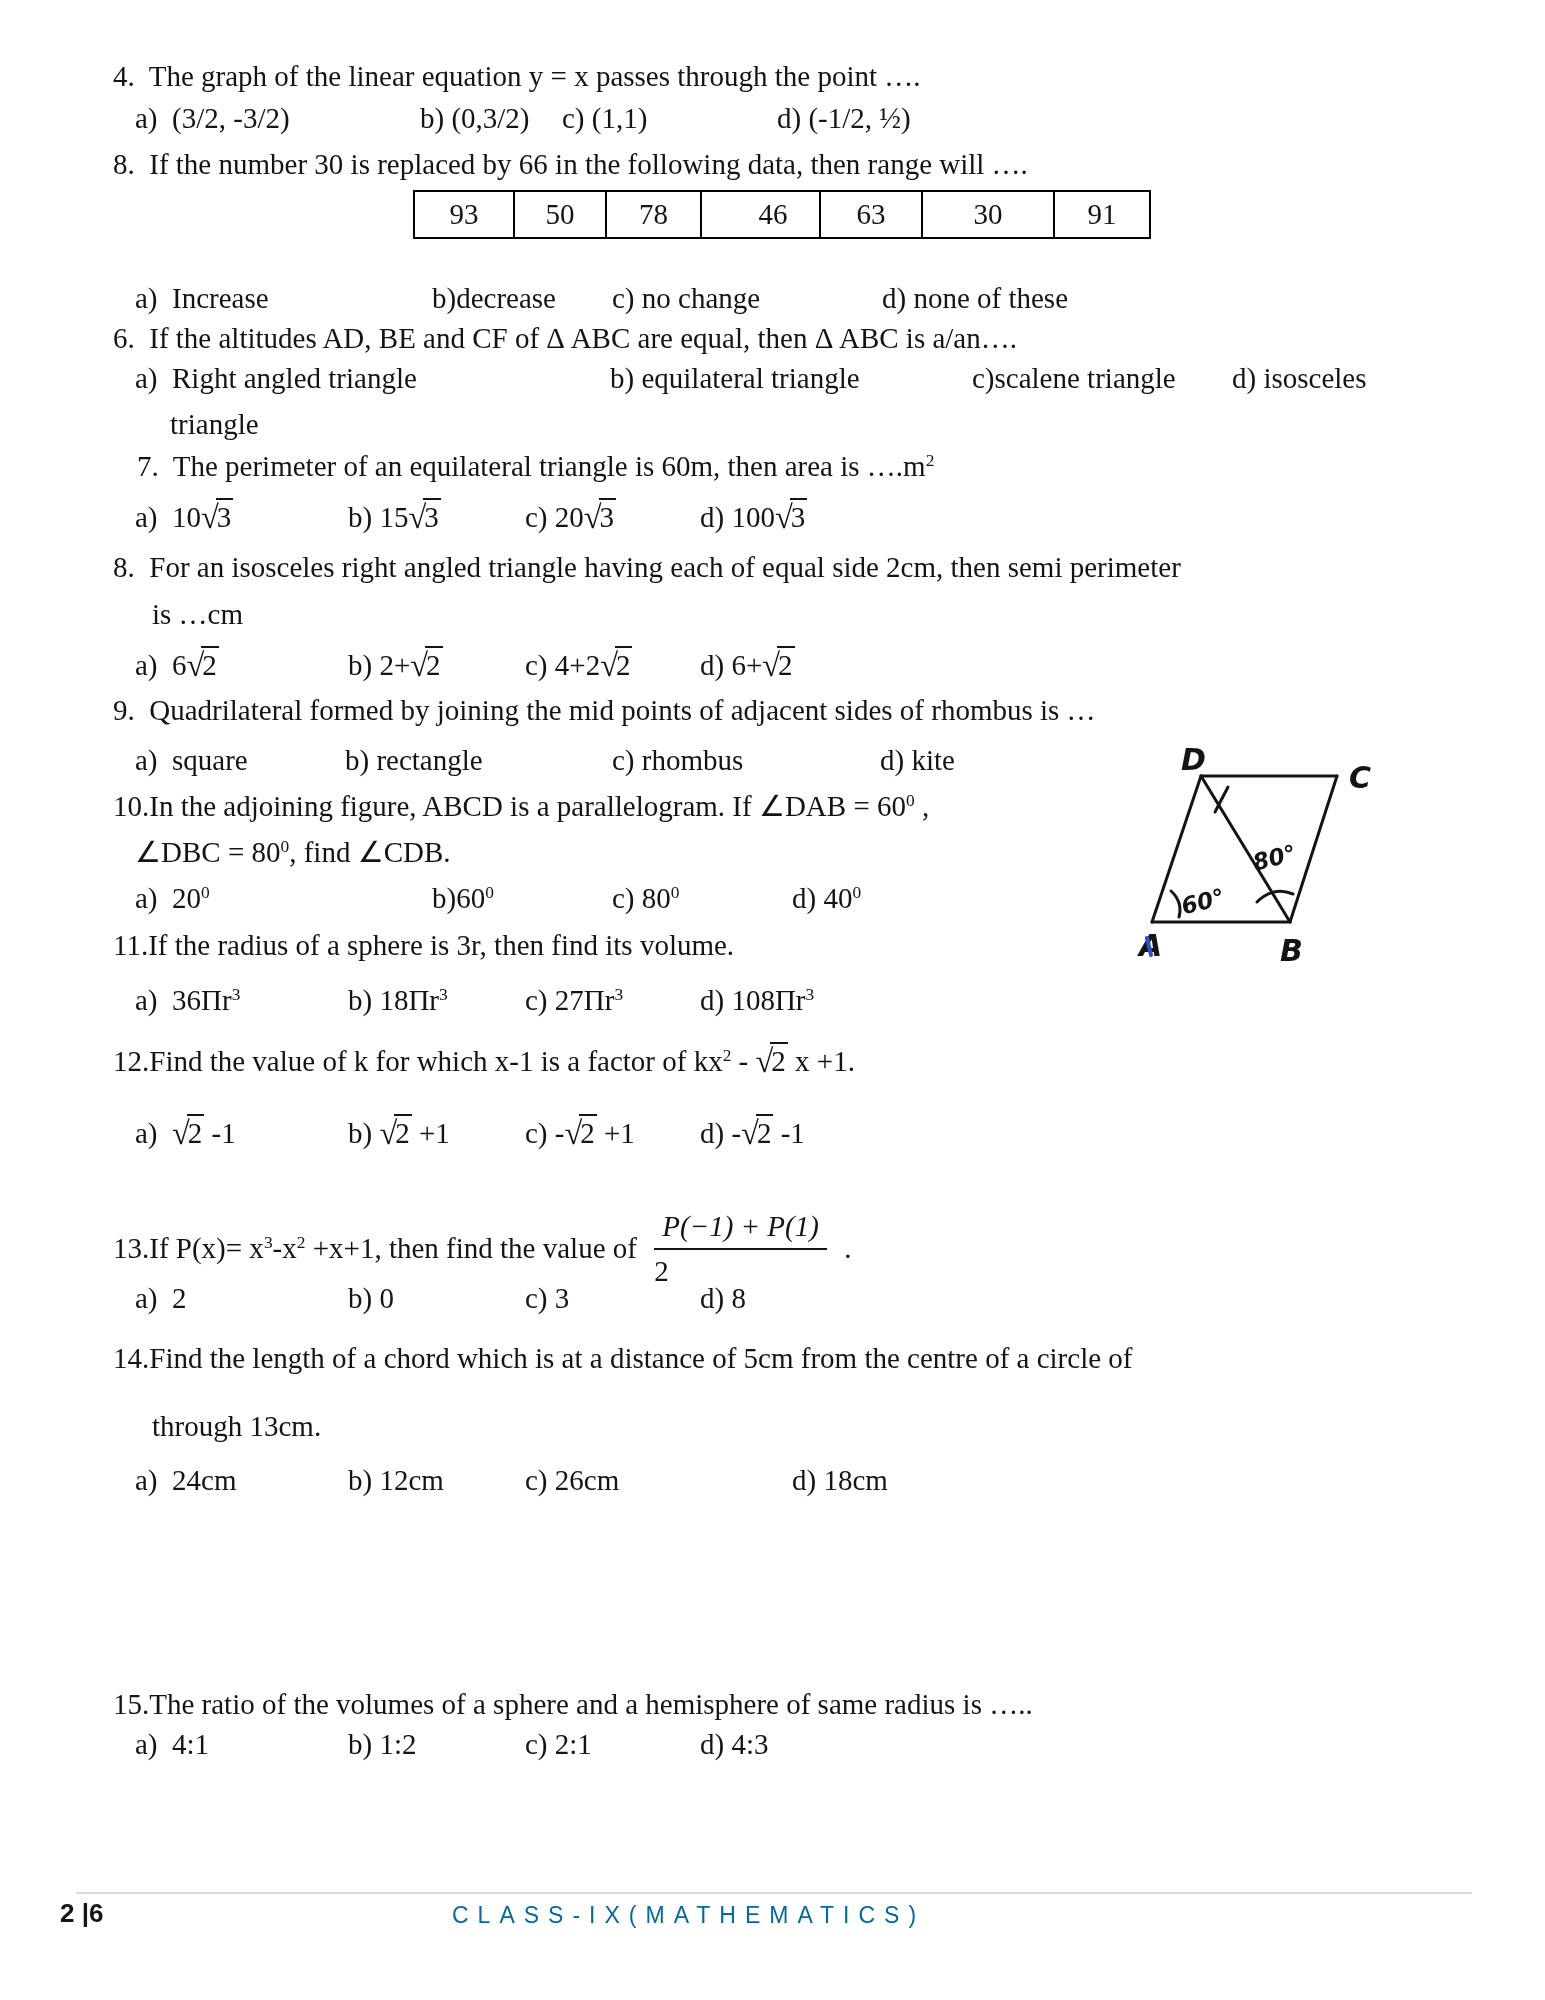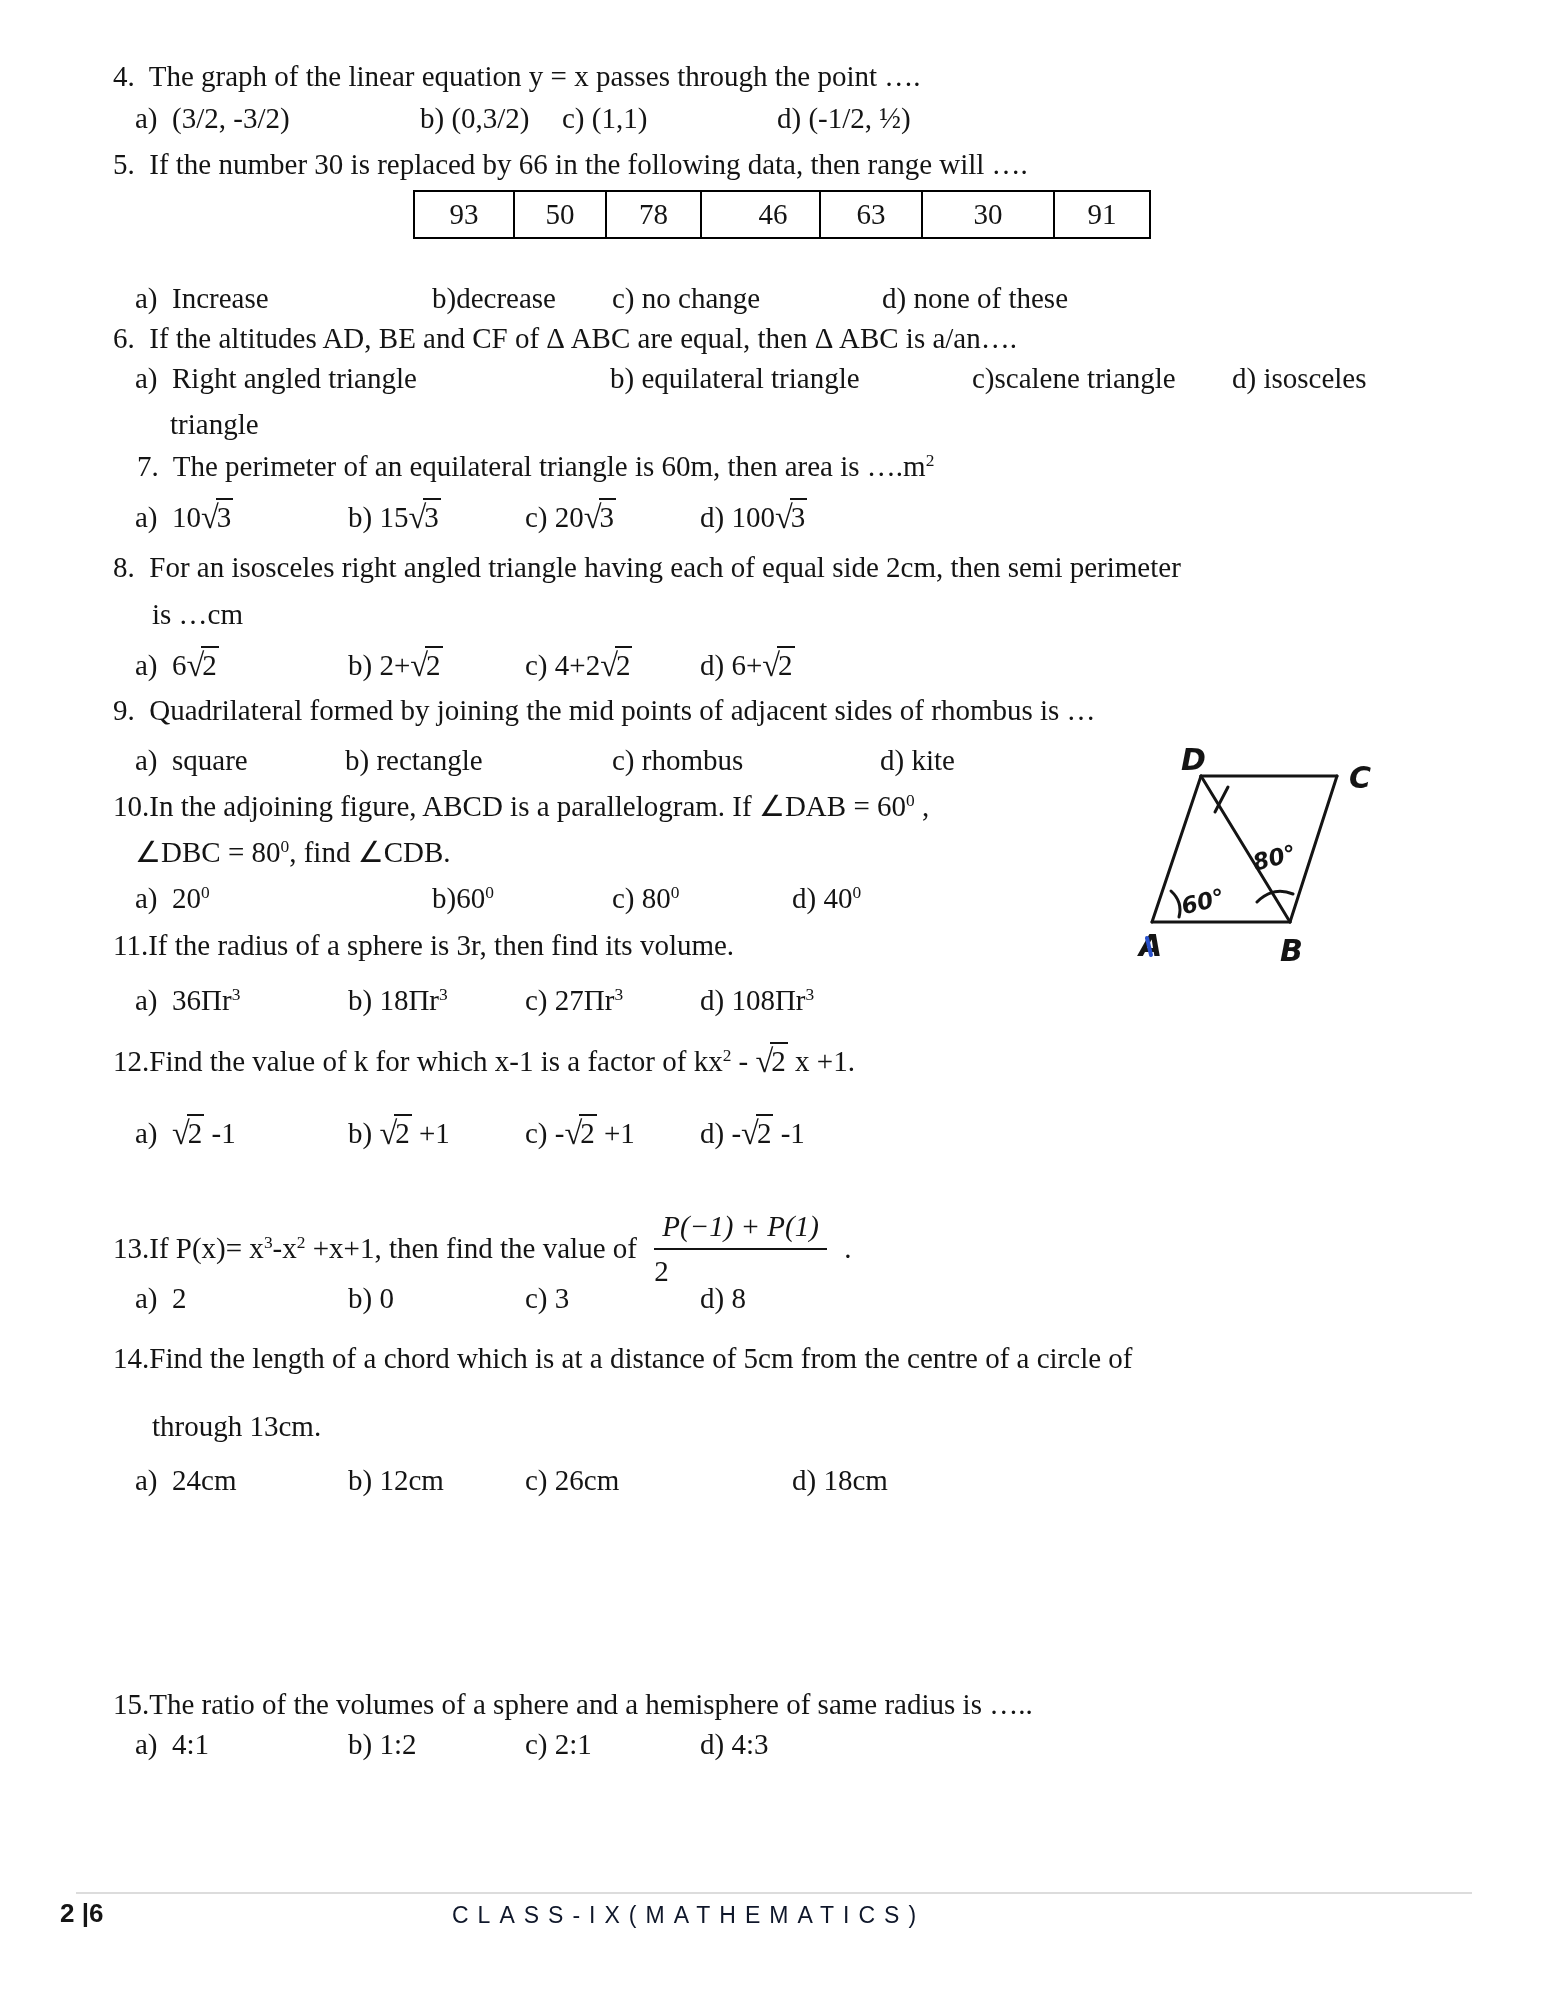--- a/index.html
+++ b/index.html
@@ -23,37 +23,37 @@
     display:flex; align-items:center; justify-content:center;
   }
   .tcell:first-child { margin-left:0; }
   #footer-rule { position:absolute; left:76px; top:1892px; width:1396px; border-top:2px solid #dcdcdc; }
   #footer-page {
     position:absolute; left:60px; top:1898px;
     font-family:"Liberation Sans", sans-serif; font-weight:700; font-size:26px; color:#151515;
   }
   #footer-title {
     position:absolute; left:452px; top:1902px;
-    font-family:"Liberation Sans", sans-serif; font-size:23px; color:#0f172a; letter-spacing:9px; white-space:pre;
+    font-family:"Liberation Sans", sans-serif; font-size:23px; color:#0369a1; letter-spacing:9px; white-space:pre;
   }
   #figure-svg { position:absolute; left:1125px; top:740px; }
   .fig-label { font-family:"DejaVu Sans", sans-serif; font-weight:bold; font-style:italic; fill:#141414; }
 </style>
 </head>
 <body>
 
 <div id="page">
 
   <div id="questions-root">
       <div class="q-line" style="left: 113px; top: 58px;">4.  The graph of the linear equation y = x passes through the point ….</div>
       <div class="q-option" style="left: 135px; top: 100px;">a)  (3/2, -3/2)</div>
       <div class="q-option" style="left: 420px; top: 100px;">b) (0,3/2)</div>
       <div class="q-option" style="left: 562px; top: 100px;">c) (1,1)</div>
       <div class="q-option" style="left: 777px; top: 100px;">d) (-1/2, ½)</div>
-      <div class="q-line" style="left: 113px; top: 146px;">5.  If the number 30 is replaced by 66 in the following data, then range will ….</div>
+      <div class="q-line" style="left: 113px; top: 146px;">8.  If the number 30 is replaced by 66 in the following data, then range will ….</div>
       <div class="q-option" style="left: 135px; top: 280px;">a)  Increase</div>
       <div class="q-option" style="left: 432px; top: 280px;">b)decrease</div>
       <div class="q-option" style="left: 612px; top: 280px;">c) no change</div>
       <div class="q-option" style="left: 882px; top: 280px;">d) none of these</div>
       <div class="q-line" style="left: 113px; top: 320px;">6.  If the altitudes AD, BE and CF of Δ ABC are equal, then Δ ABC is a/an….</div>
       <div class="q-line" style="left: 170px; top: 406px;">triangle</div>
       <div class="q-option" style="left: 135px; top: 360px;">a)  Right angled triangle</div>
       <div class="q-option" style="left: 610px; top: 360px;">b) equilateral triangle</div>
       <div class="q-option" style="left: 972px; top: 360px;">c)scalene triangle</div>
       <div class="q-option" style="left: 1232px; top: 360px;">d) isosceles</div>

